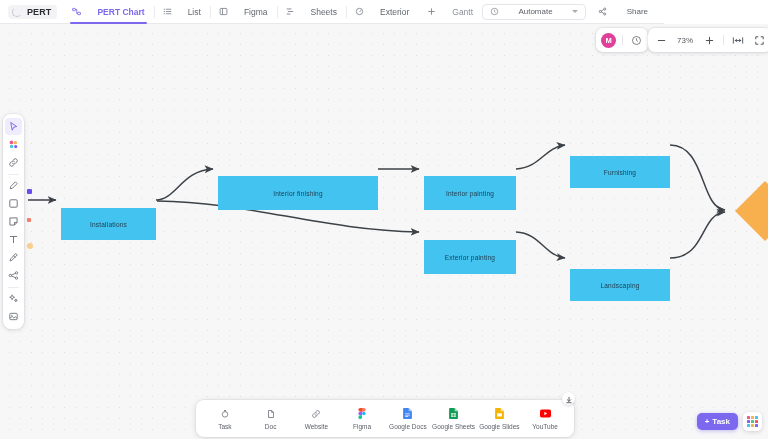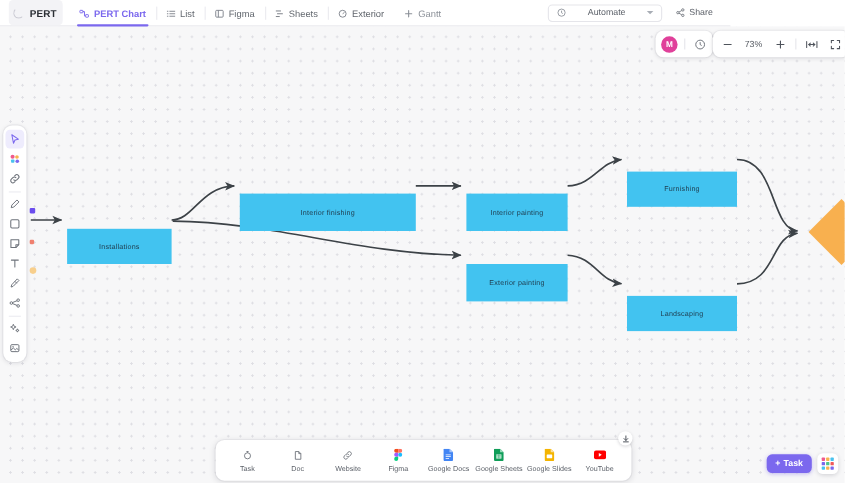--- a/index.html
+++ b/index.html
@@ -8,35 +8,35 @@
     font-family: "Liberation Sans", sans-serif;
     background: #ffffff;
     overflow: hidden;
   }
   #app { position: relative; width: 768px; height: 439px; }
 
   
   .topbar {
     position: absolute; top: 0; left: 0; width: 664px; height: 24px;
     background: #fff; border-bottom: 1px solid #e8e8ed;
-    display: flex; padding: 0 8px; z-index: 40;
+    display: flex; align-items: center; padding: 0 8px; z-index: 40;
   }
   .space-chip {
     display: flex; align-items: center; gap: 5px;
     padding: 2px 6px 2px 4px; border-radius: 4px; background: #f3f3f6;
   }
   .spinner-ic {
     width: 10px; height: 10px; border-radius: 50%;
     border: 1.4px solid #c9c9d2; border-top-color: transparent; border-right-color: transparent;
   }
   .space-name { font-size: 9px; font-weight: 700; color: #2a2e34; letter-spacing: .1px; }
 
   .tabs { display: flex; align-items: center; height: 24px; margin-left: 6px; }
   .tab {
-    display: flex; align-items: center; gap: 4px;
+    display: flex; align-items: center; gap: 16px;
     height: 24px; padding: 0 9px; position: relative;
     font-size: 8.5px; color: #62676e; white-space: nowrap;
   }
   .tab + .tab::before {
     content: ""; position: absolute; left: 0; top: 6px; height: 12px; width: 1px; background: #eaeaef;
   }
   .tab.active { color: #7b68ee; font-weight: 700; }
   .tab.active::after {
     content: ""; position: absolute; left: 7px; right: 7px; bottom: 0; height: 2px;
     background: #7b68ee; border-radius: 1px;
@@ -48,21 +48,21 @@
 
   .top-right { margin-left: auto; display: flex; align-items: center; gap: 6px; padding-right: 2px; }
   .btn-pill {
     display: flex; align-items: center; gap: 19px;
     height: 16px; padding: 0 7px; border: 1px solid #e5e5ea; border-radius: 4px;
     font-size: 8px; color: #5c6169; background: #fff;
   }
   .btn-pill .ic, .btn-flat .ic { width: 9px; height: 9px; display: block; }
   .btn-pill .ic svg, .btn-flat .ic svg { width: 9px; height: 9px; display: block; }
   .btn-flat {
-    display: flex; align-items: center; gap: 4px; height: 16px; padding: 0 6px;
+    display: flex; align-items: center; gap: 20px; height: 16px; padding: 0 6px;
     font-size: 8px; color: #5c6169;
   }
   .caret { width: 0; height: 0; border-left: 3px solid transparent; border-right: 3px solid transparent; border-top: 3.5px solid #a8adb5; }
   .vdiv { width: 1px; height: 10px; background: #e5e5ea; }
 
   
   .canvas {
     position: absolute; top: 24px; left: 0; width: 768px; height: 415px;
     background-color: #f7f7f8;
     background-image: radial-gradient(#dedee3 0.9px, transparent 0.9px);

